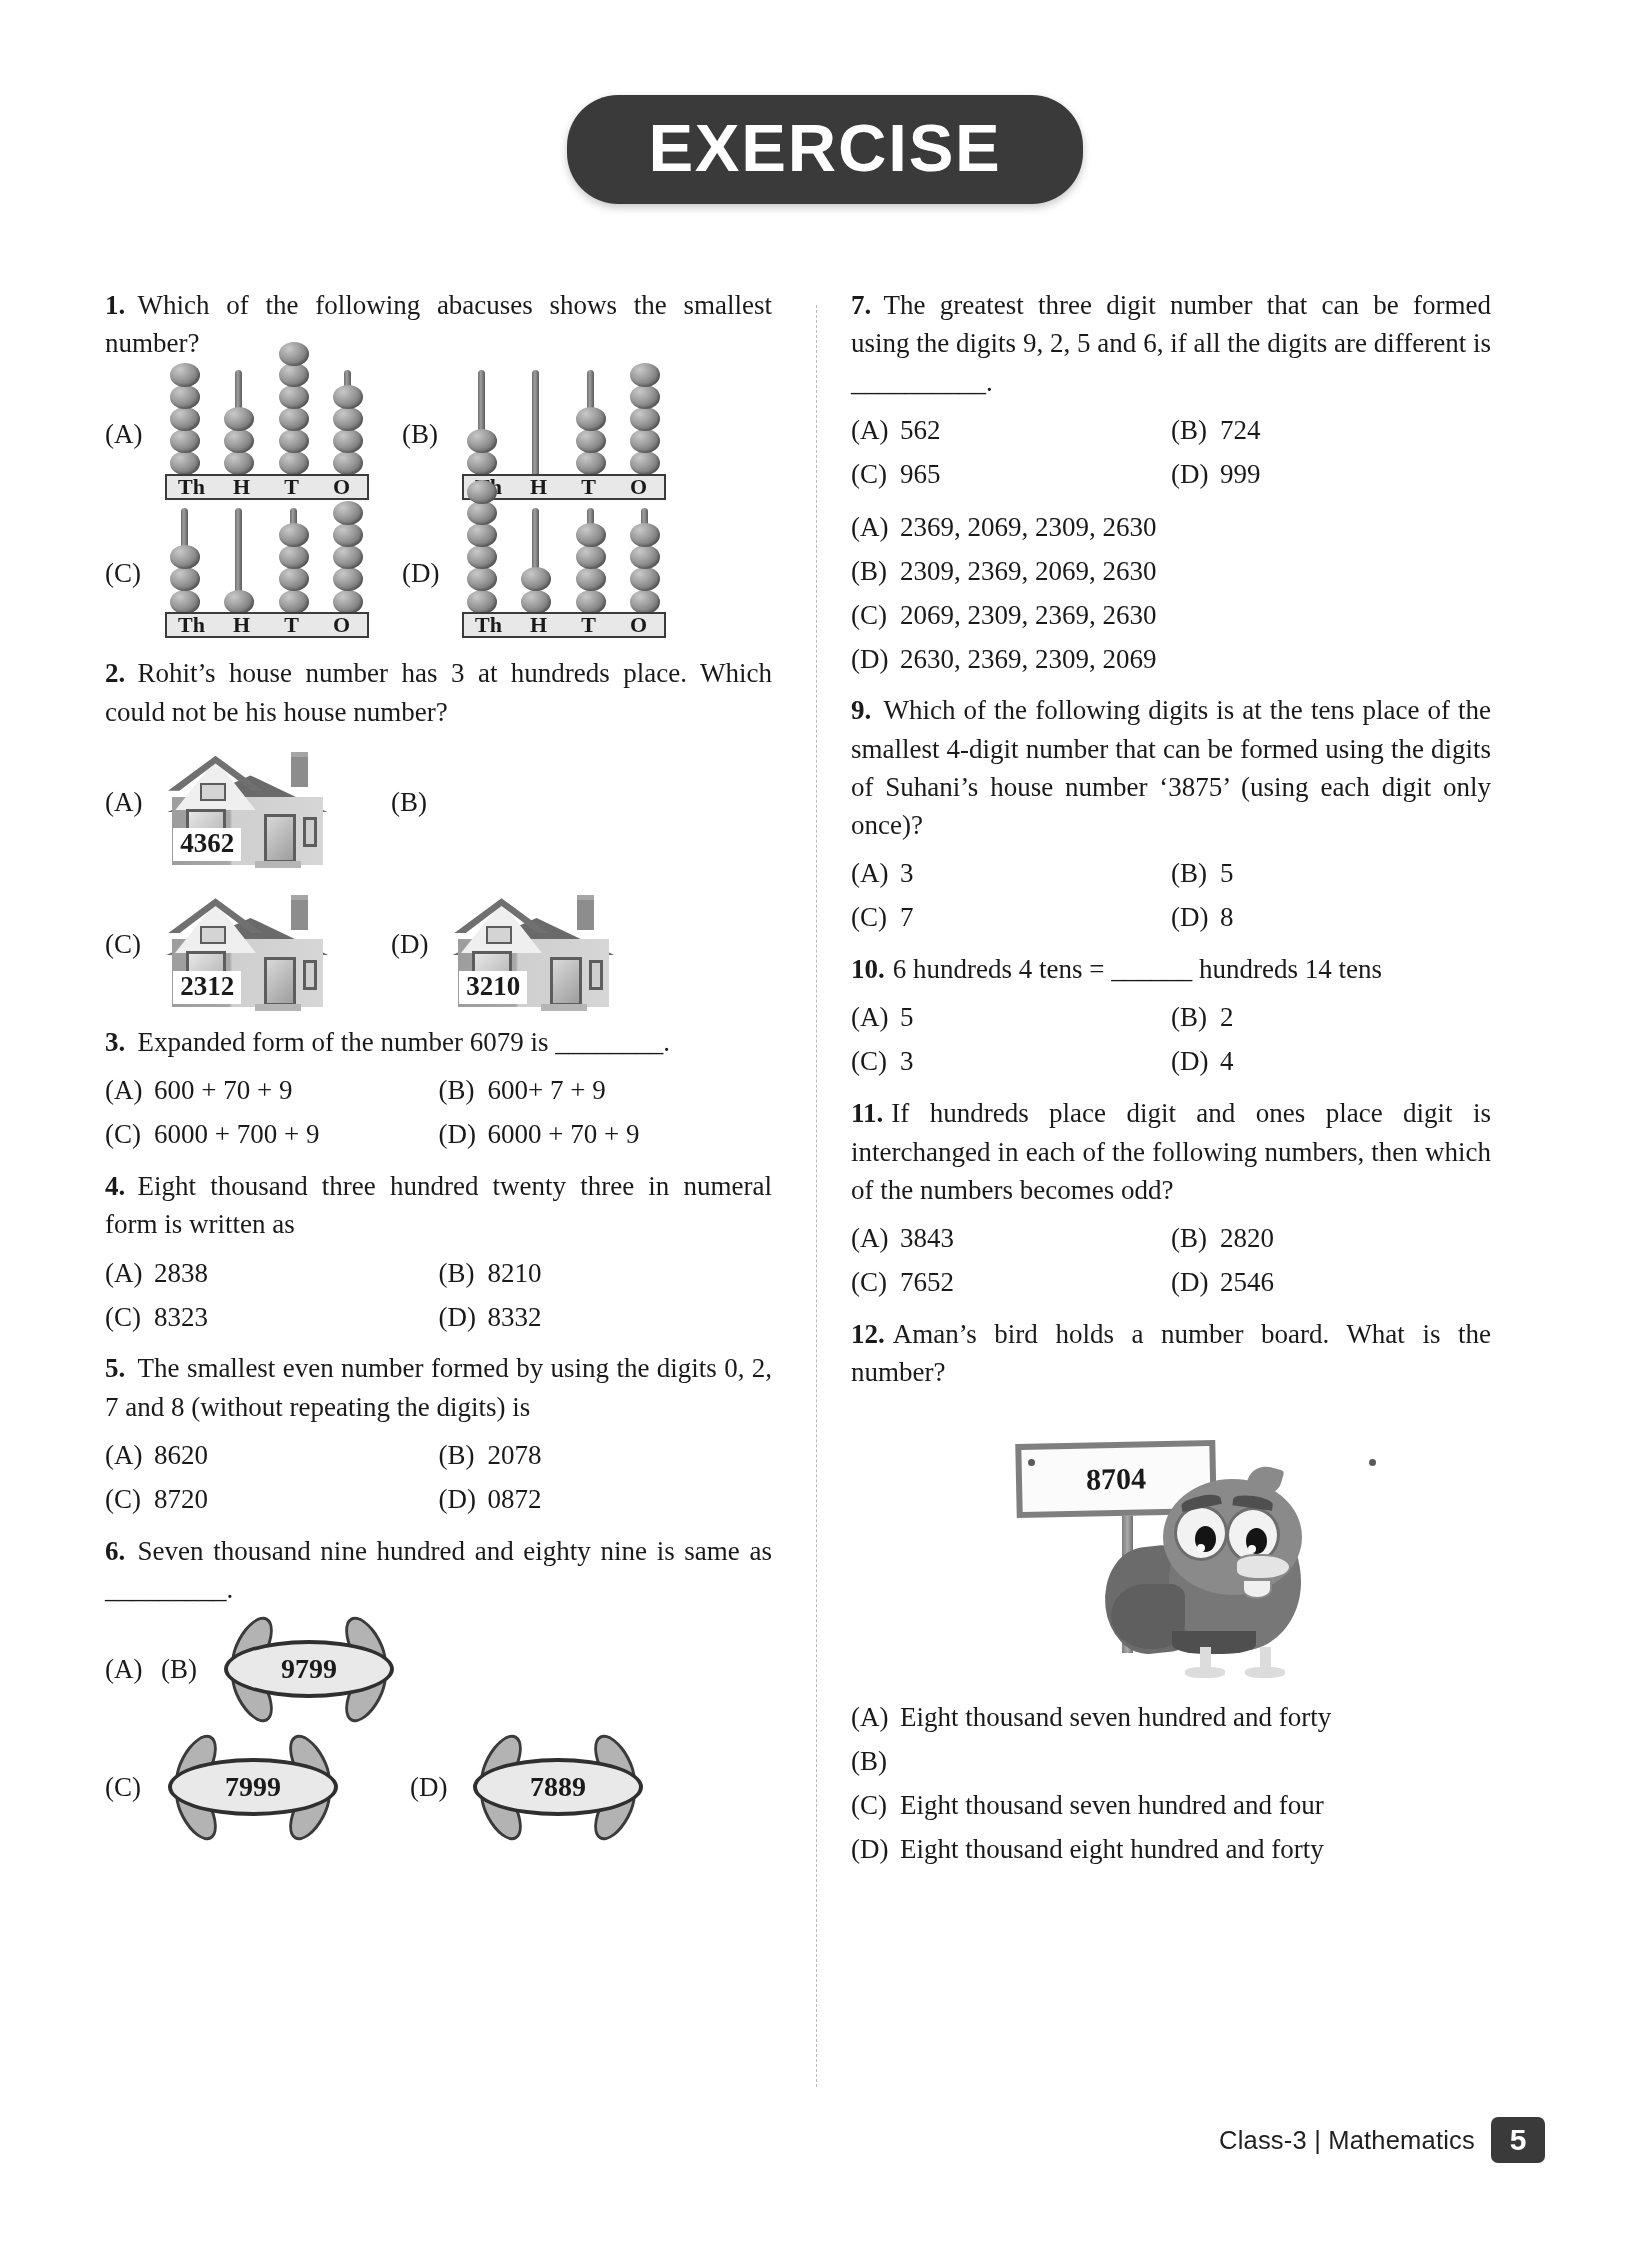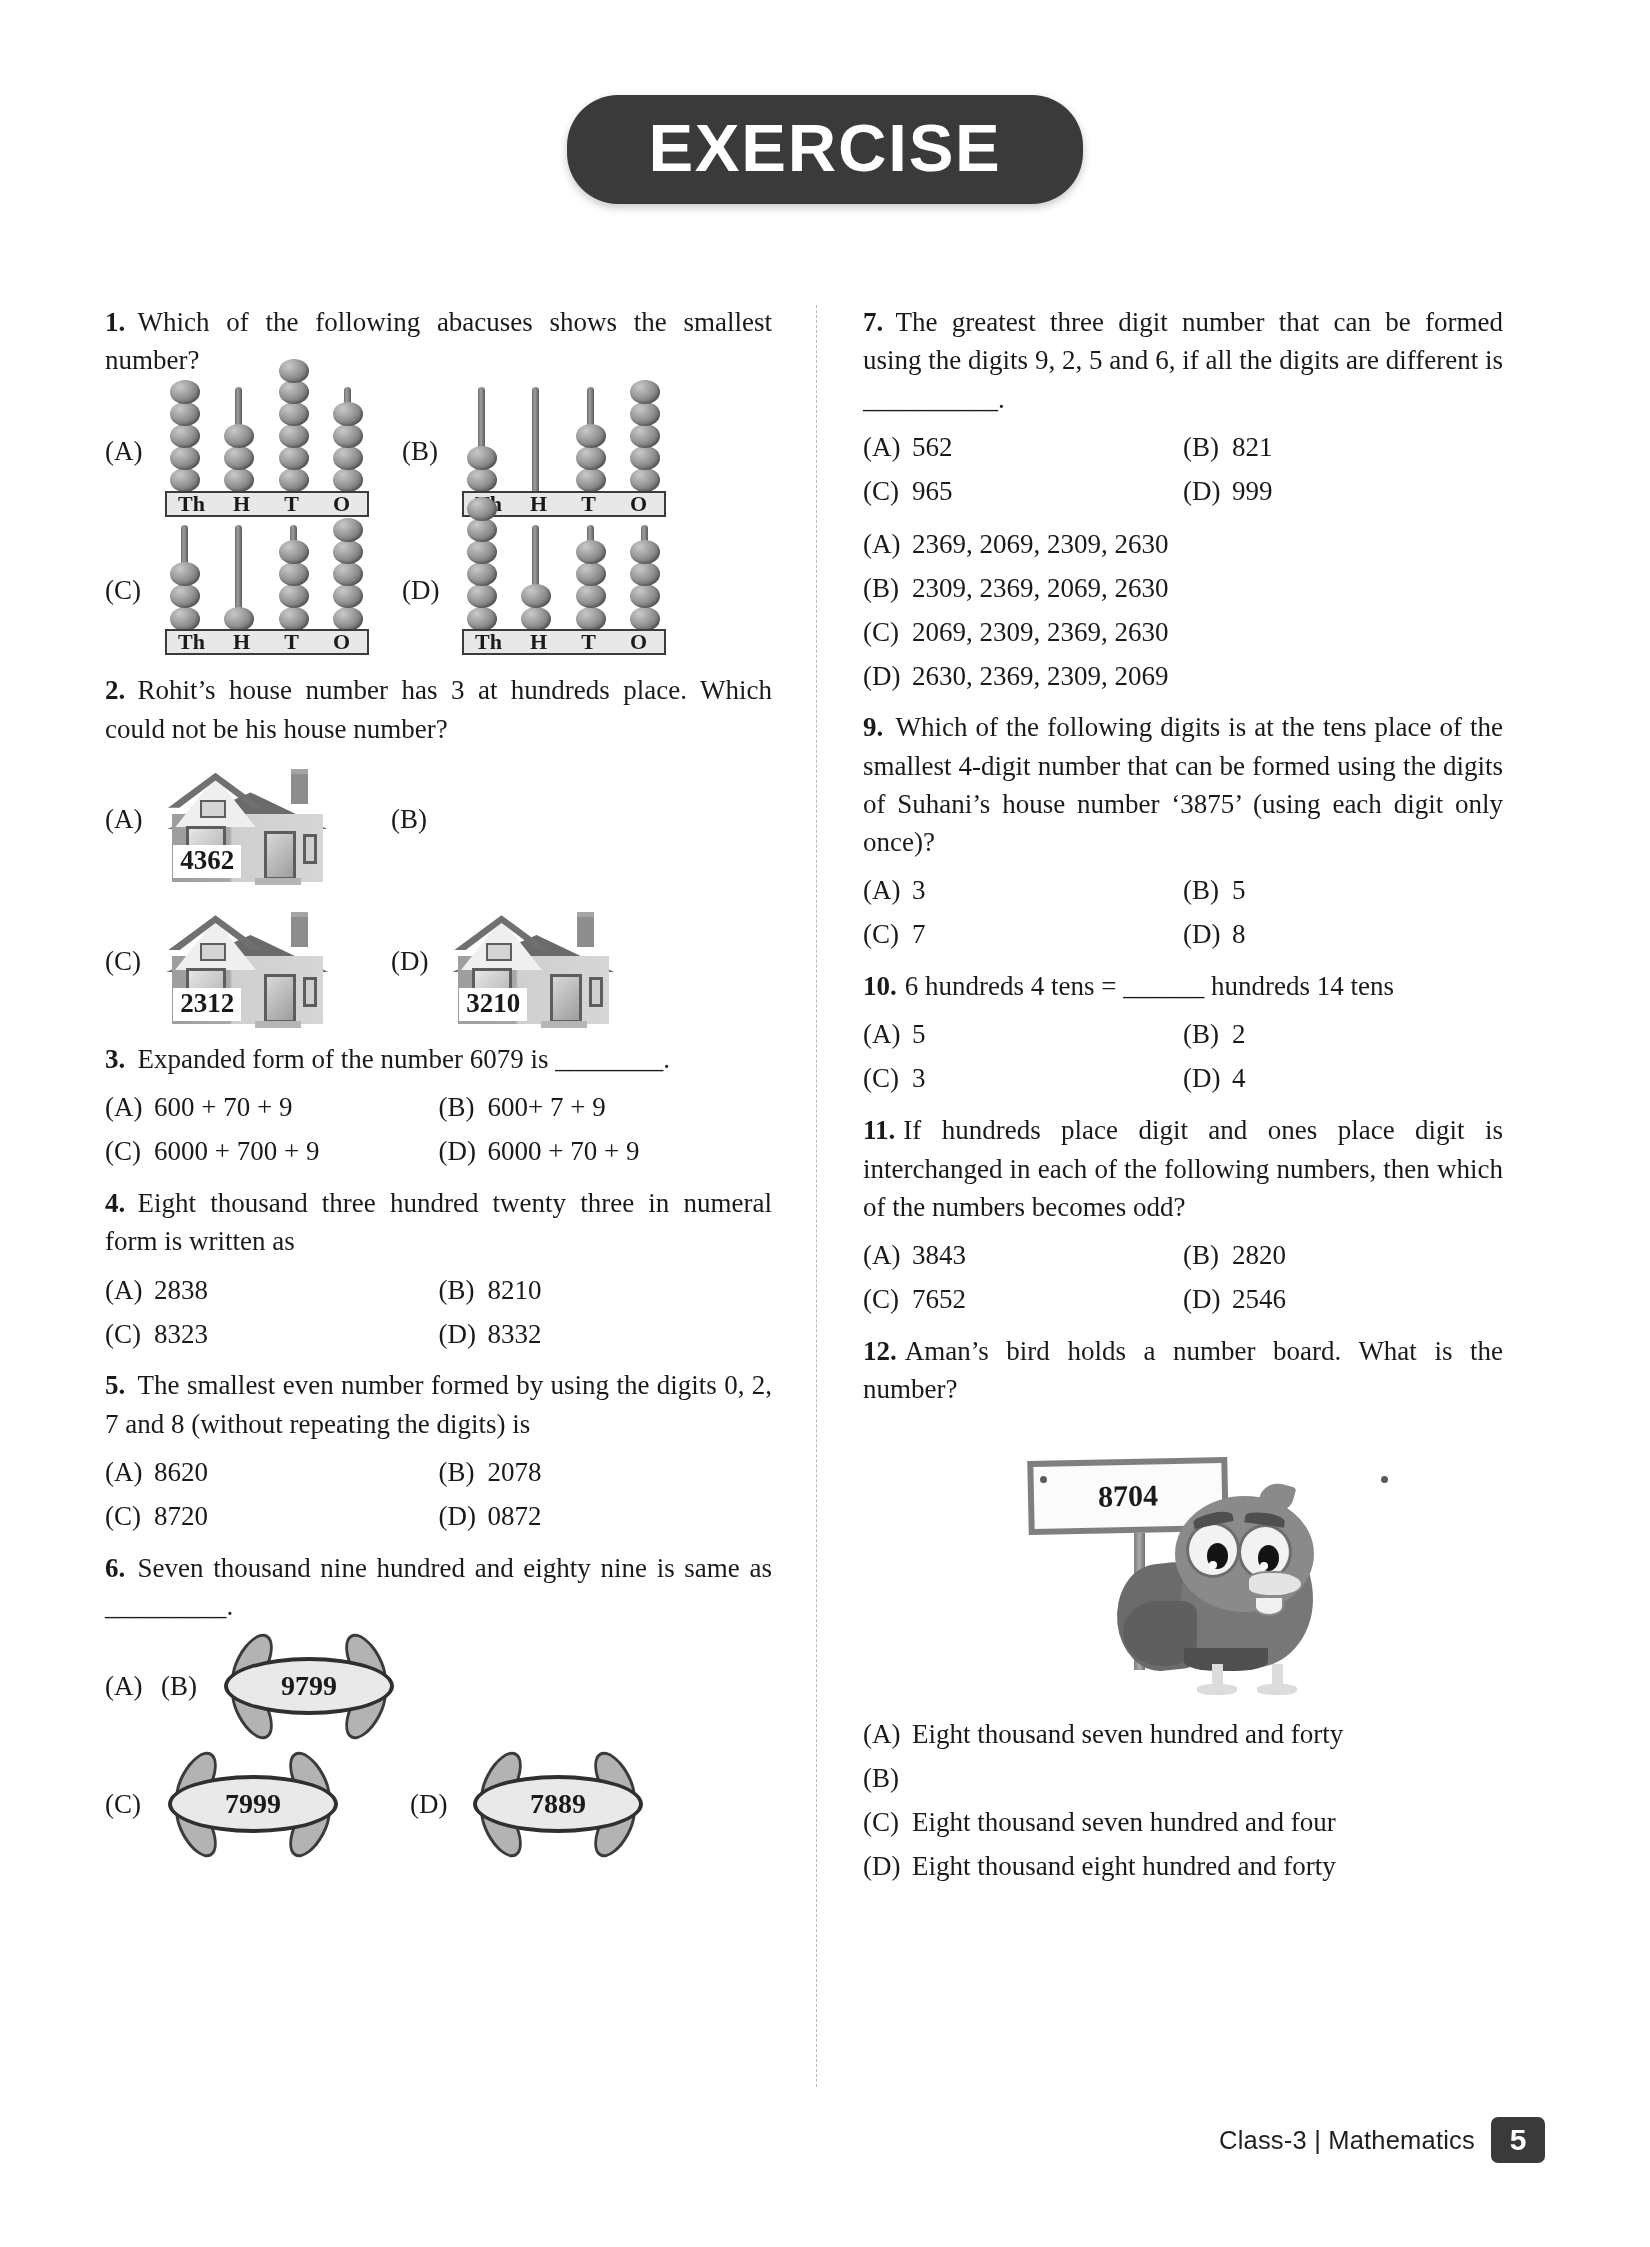--- a/index.html
+++ b/index.html
@@ -35,24 +35,24 @@
   }
 
   
   .page {
     position: absolute;
     left: 0; top: 0;
     width: 1650px; height: 2247px;
   }
   .columns {
     position: absolute;
-    left: 105px; top: 303px;
+    left: 105px; top: 286px;
     width: 1440px;
     display: flex;
-    gap: 12px;
+    gap: 0px;
   }
   .col { width: 693px; }
   .col-left { padding-right: 26px; }
   .col-right { padding-left: 53px; }
   .divider {
     position: absolute;
     left: 816px; top: 305px;
     width: 0px; height: 1782px;
     border-left: 1.8px dashed #b9b9b9;
   }
@@ -800,21 +800,21 @@
           <span class="q-num">7.</span><span>The greatest three digit number that can be formed using the digits 9, 2, 5 and 6, if all the digits are different is __________.</span>
         </div>
         <div class="opts">
           <div class="opt-row">
             <div class="opt-cell">
               <span class="opt-lab">(A)</span>
               <span class="opt-val">562</span>
             </div>
             <div class="opt-cell">
               <span class="opt-lab">(B)</span>
-              <span class="opt-val">821</span>
+              <span class="opt-val">724</span>
             </div>
           </div>
           <div class="opt-row">
             <div class="opt-cell">
               <span class="opt-lab">(C)</span>
               <span class="opt-val">965</span>
             </div>
             <div class="opt-cell">
               <span class="opt-lab">(D)</span>
               <span class="opt-val">999</span>

